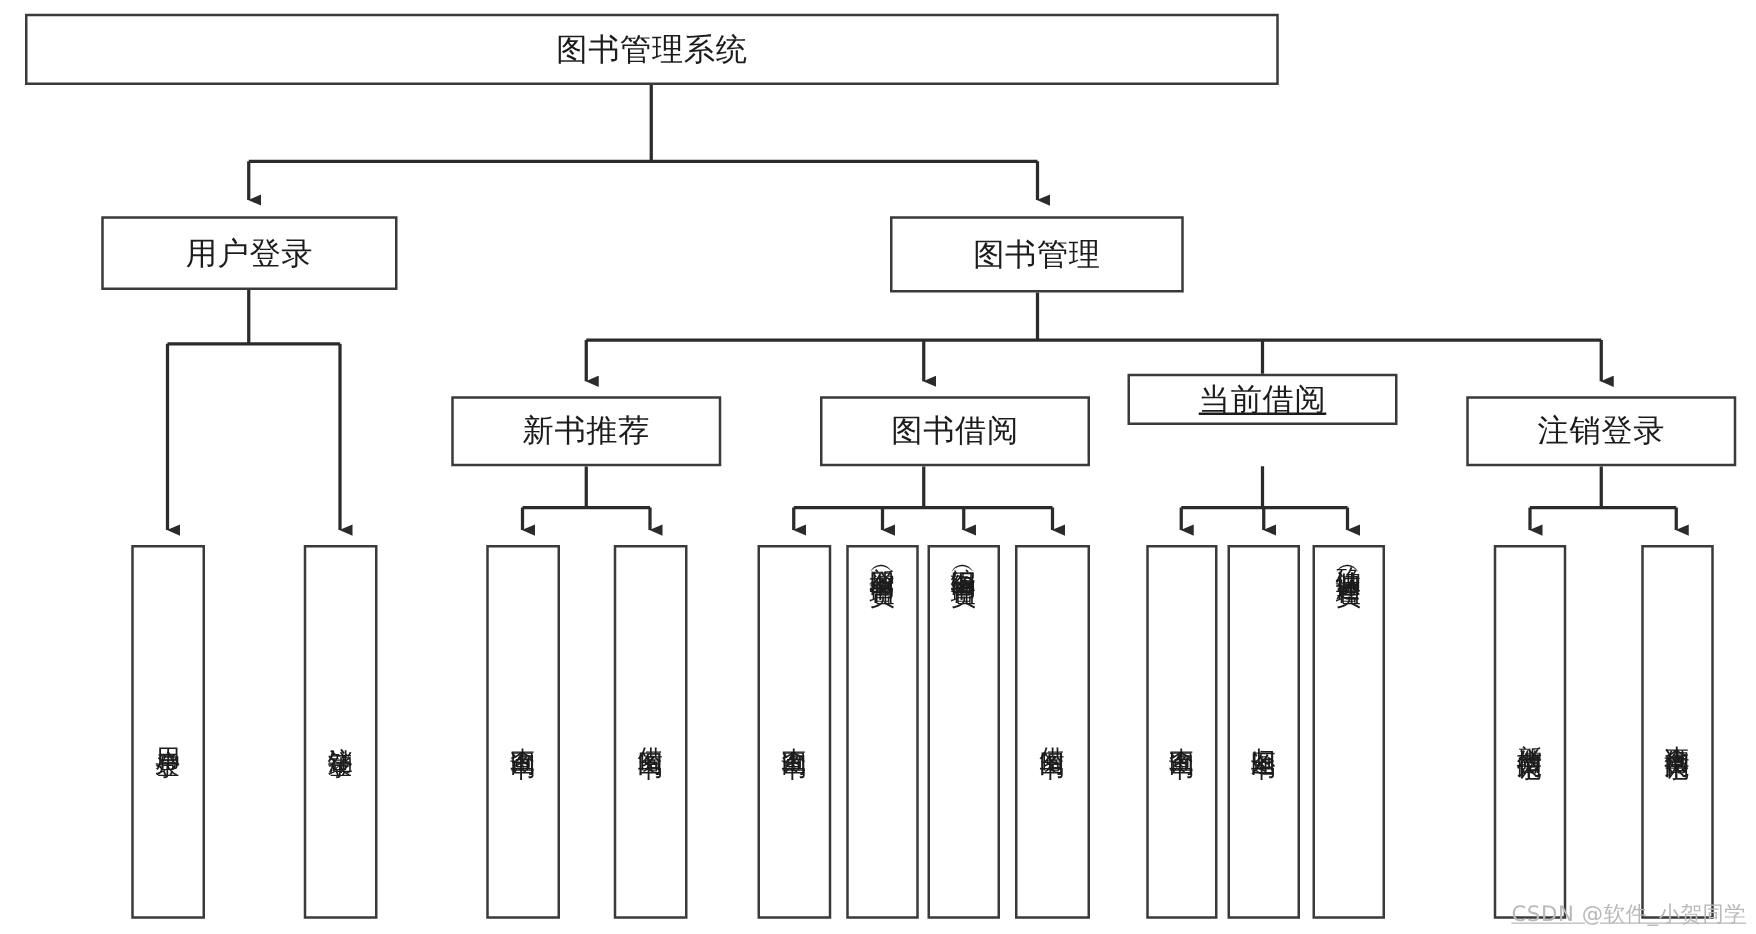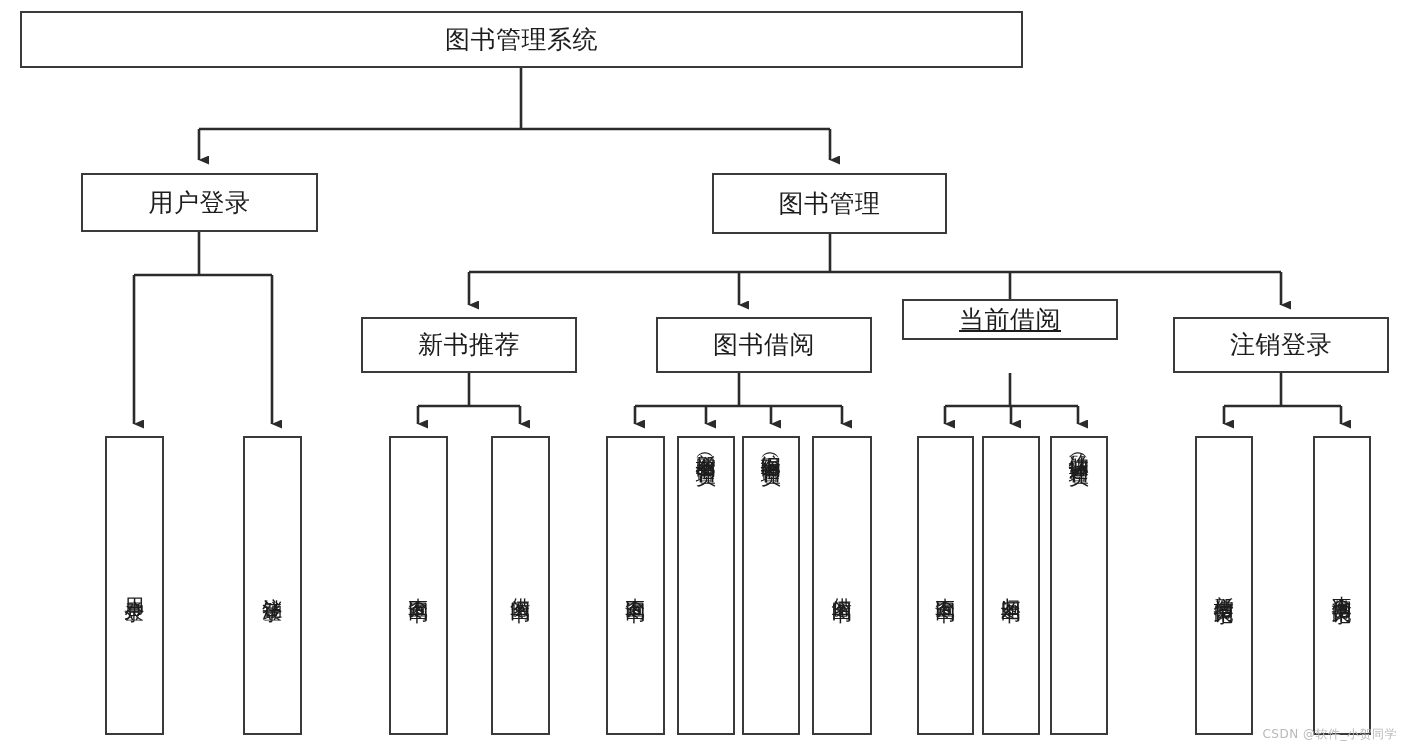--- a/index.html
+++ b/index.html
@@ -56,25 +56,26 @@
     white-space: nowrap;
     max-height: 100%;
   }
   .node.leaf-top .label {
     align-self: flex-start;
   }
   #watermark {
     position: absolute;
     right: 8px;
     bottom: 4px;
-    font-size: 12px;
+    font-size: 17px;
     color: #b9b9b9;
     letter-spacing: 0.5px;
     z-index: 3;
     white-space: nowrap;
+    text-decoration: underline;
   }
 </style>
 </head>
 <body>
 
 <div id="canvas">
 
   <svg id="edges" viewBox="0 0 1405 747" xmlns="http://www.w3.org/2000/svg">
     <defs>
       <marker id="arw" markerWidth="10" markerHeight="11" refX="4.5" refY="10" orient="auto" markerUnits="userSpaceOnUse">

